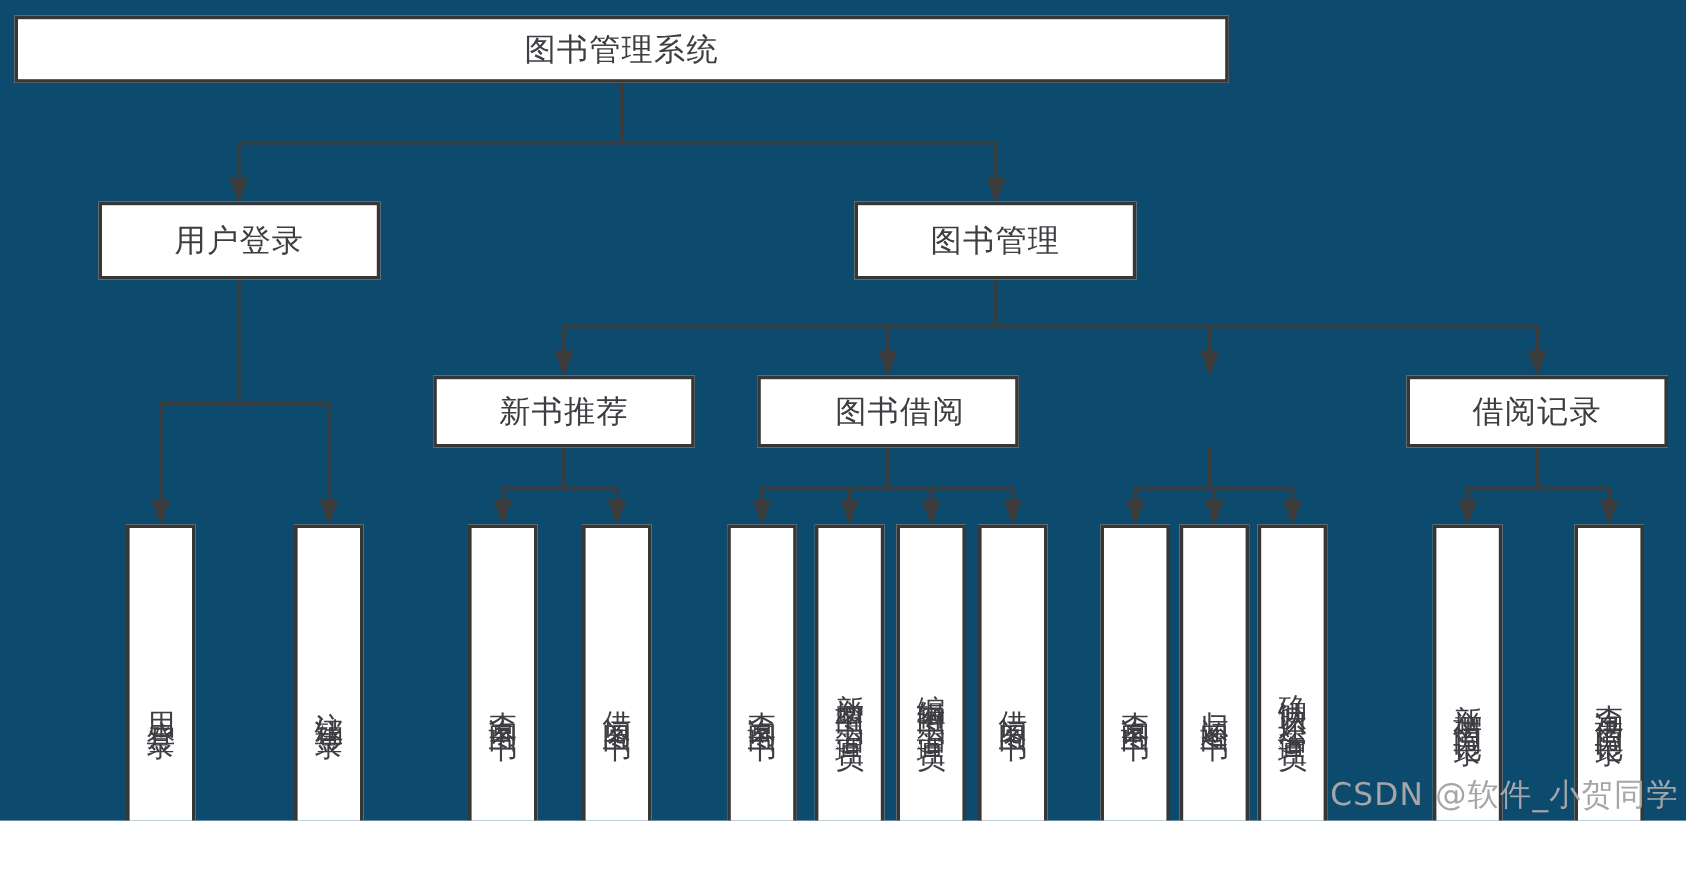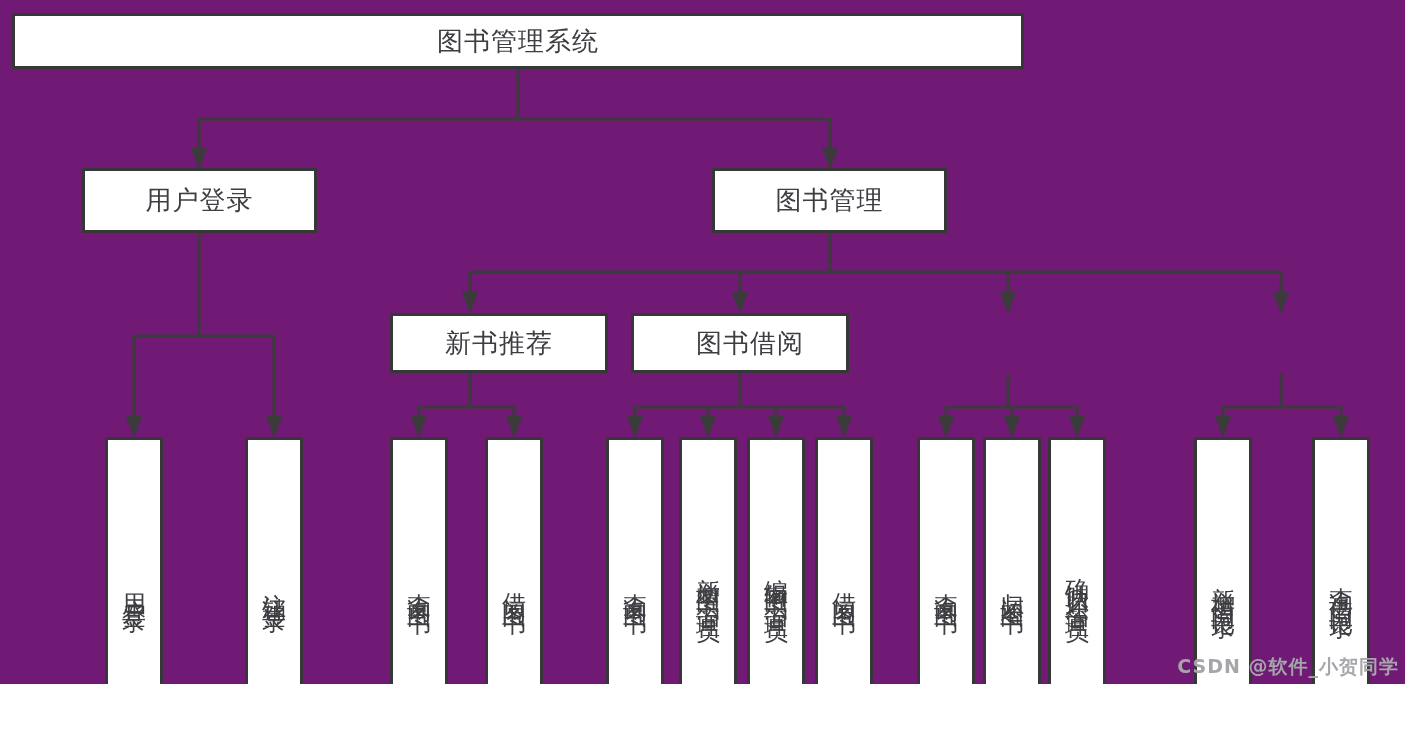--- a/index.html
+++ b/index.html
@@ -5,21 +5,21 @@
   html, body {
     margin: 0;
     padding: 0;
     background: #ffffff;
     font-family: "DejaVu Sans", "Liberation Sans", sans-serif;
   }
   .canvas {
     position: relative;
     width: 1405px;
     height: 684px;
-    background: #701a75;
+    background: #0c4a6e;
     overflow: hidden;
   }
   .connectors {
     position: absolute;
     left: 0;
     top: 0;
     width: 1405px;
     height: 747px;
     pointer-events: none;
   }
@@ -35,21 +35,21 @@
   }
   .hnode span {
     font-size: 26px;
     letter-spacing: 1px;
     white-space: nowrap;
   }
   .root-node  { left: 12px;  top: 13px;  width: 1012px; height: 56px; }
   .l2a        { left: 82px;  top: 168px; width: 235px;  height: 65px; }
   .l2b        { left: 712px; top: 168px; width: 235px;  height: 65px; justify-content: center; }
   .l3         { top: 313px;  width: 218px; height: 60px; }
-  .l3a { left: 361px; margin-left: 29px; }
+  .l3a { left: 361px; }
   .l3b { left: 631px; padding-left: 20px; }
   .l3c { left: 899px; }
   .l3d { left: 1172px; }
   .vnode {
     top: 437px;
     width: 58px;
     height: 298px;
   }
   .vnode span {
     writing-mode: vertical-rl;
@@ -60,26 +60,25 @@
   }
   .a1 { left: 105px; }  .a2 { left: 245px; }
   .b1 { left: 390px; }  .b2 { left: 485px; }
   .c1 { left: 606px; }  .c2 { left: 679px; }  .c3 { left: 747px; }  .c4 { left: 815px; }
   .d1 { left: 917px; }  .d2 { left: 983px; }  .d3 { left: 1048px; }
   .e1 { left: 1194px; } .e2 { left: 1312px; }
   .watermark {
     position: absolute;
     right: 6px;
     bottom: 4px;
-    font-size: 19px;
+    font-size: 26px;
     color: #a5a5aa;
     letter-spacing: 1px;
     white-space: nowrap;
     z-index: 5;
-    font-weight: bold;
   }
 </style>
 </head>
 <body>
 
 <div class="canvas">
 
   <svg class="connectors" viewBox="0 0 1405 747" xmlns="http://www.w3.org/2000/svg">
     <g stroke="#3b3b3b" stroke-width="3" fill="none">
 
@@ -149,20 +148,23 @@
   <div class="node hnode l2b">
     <span>图书管理</span>
   </div>
 
   <div class="node hnode l3 l3a">
     <span>新书推荐</span>
   </div>
   <div class="node hnode l3 l3b">
     <span>图书借阅</span>
   </div>
+  <div class="node hnode l3 l3d">
+    <span>借阅记录</span>
+  </div>
 
   <div class="node vnode a1">
     <span>用户登录</span>
   </div>
   <div class="node vnode a2">
     <span>注销登录</span>
   </div>
 
   <div class="node vnode b1">
     <span>查询图书</span>

